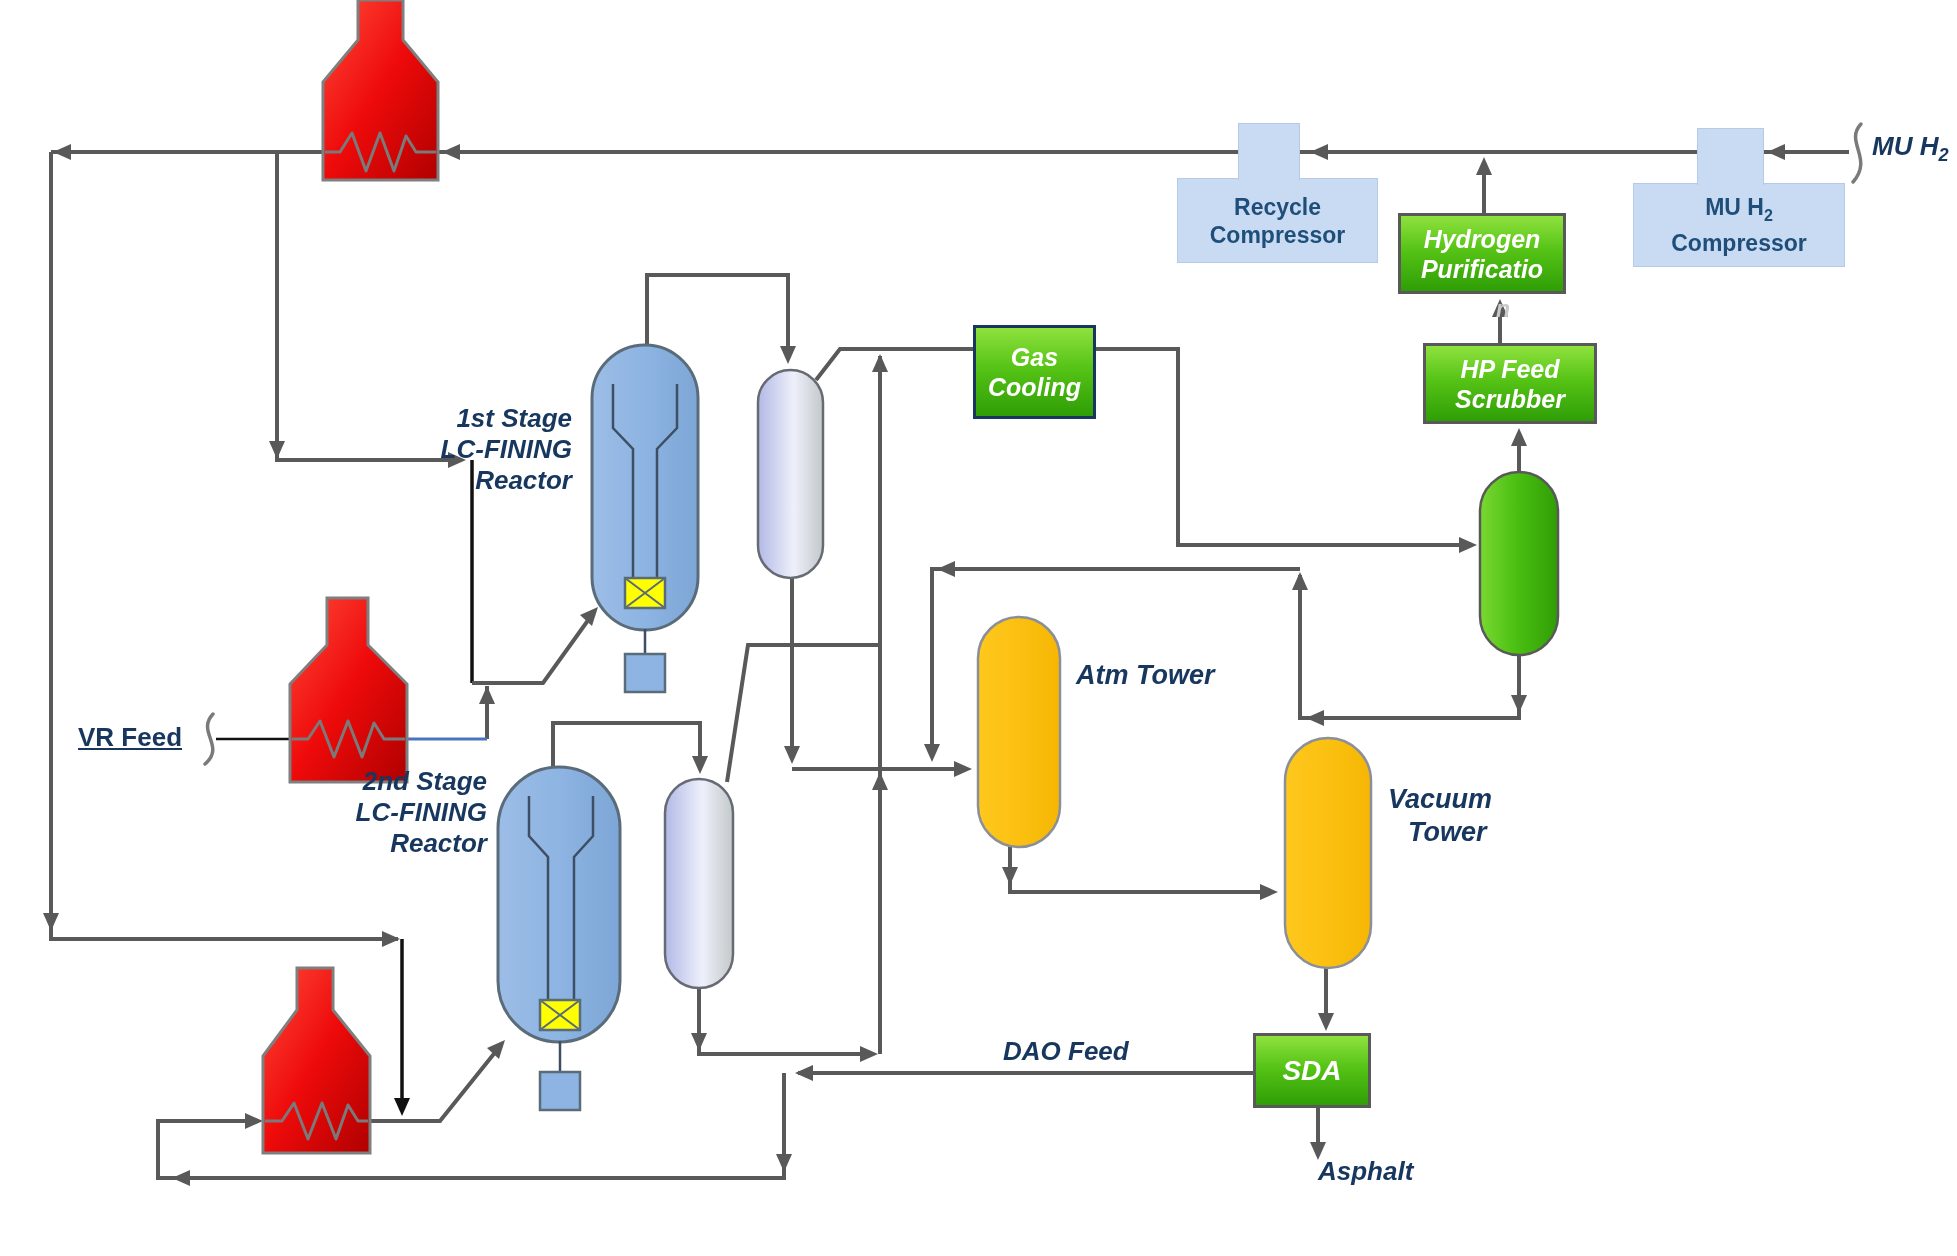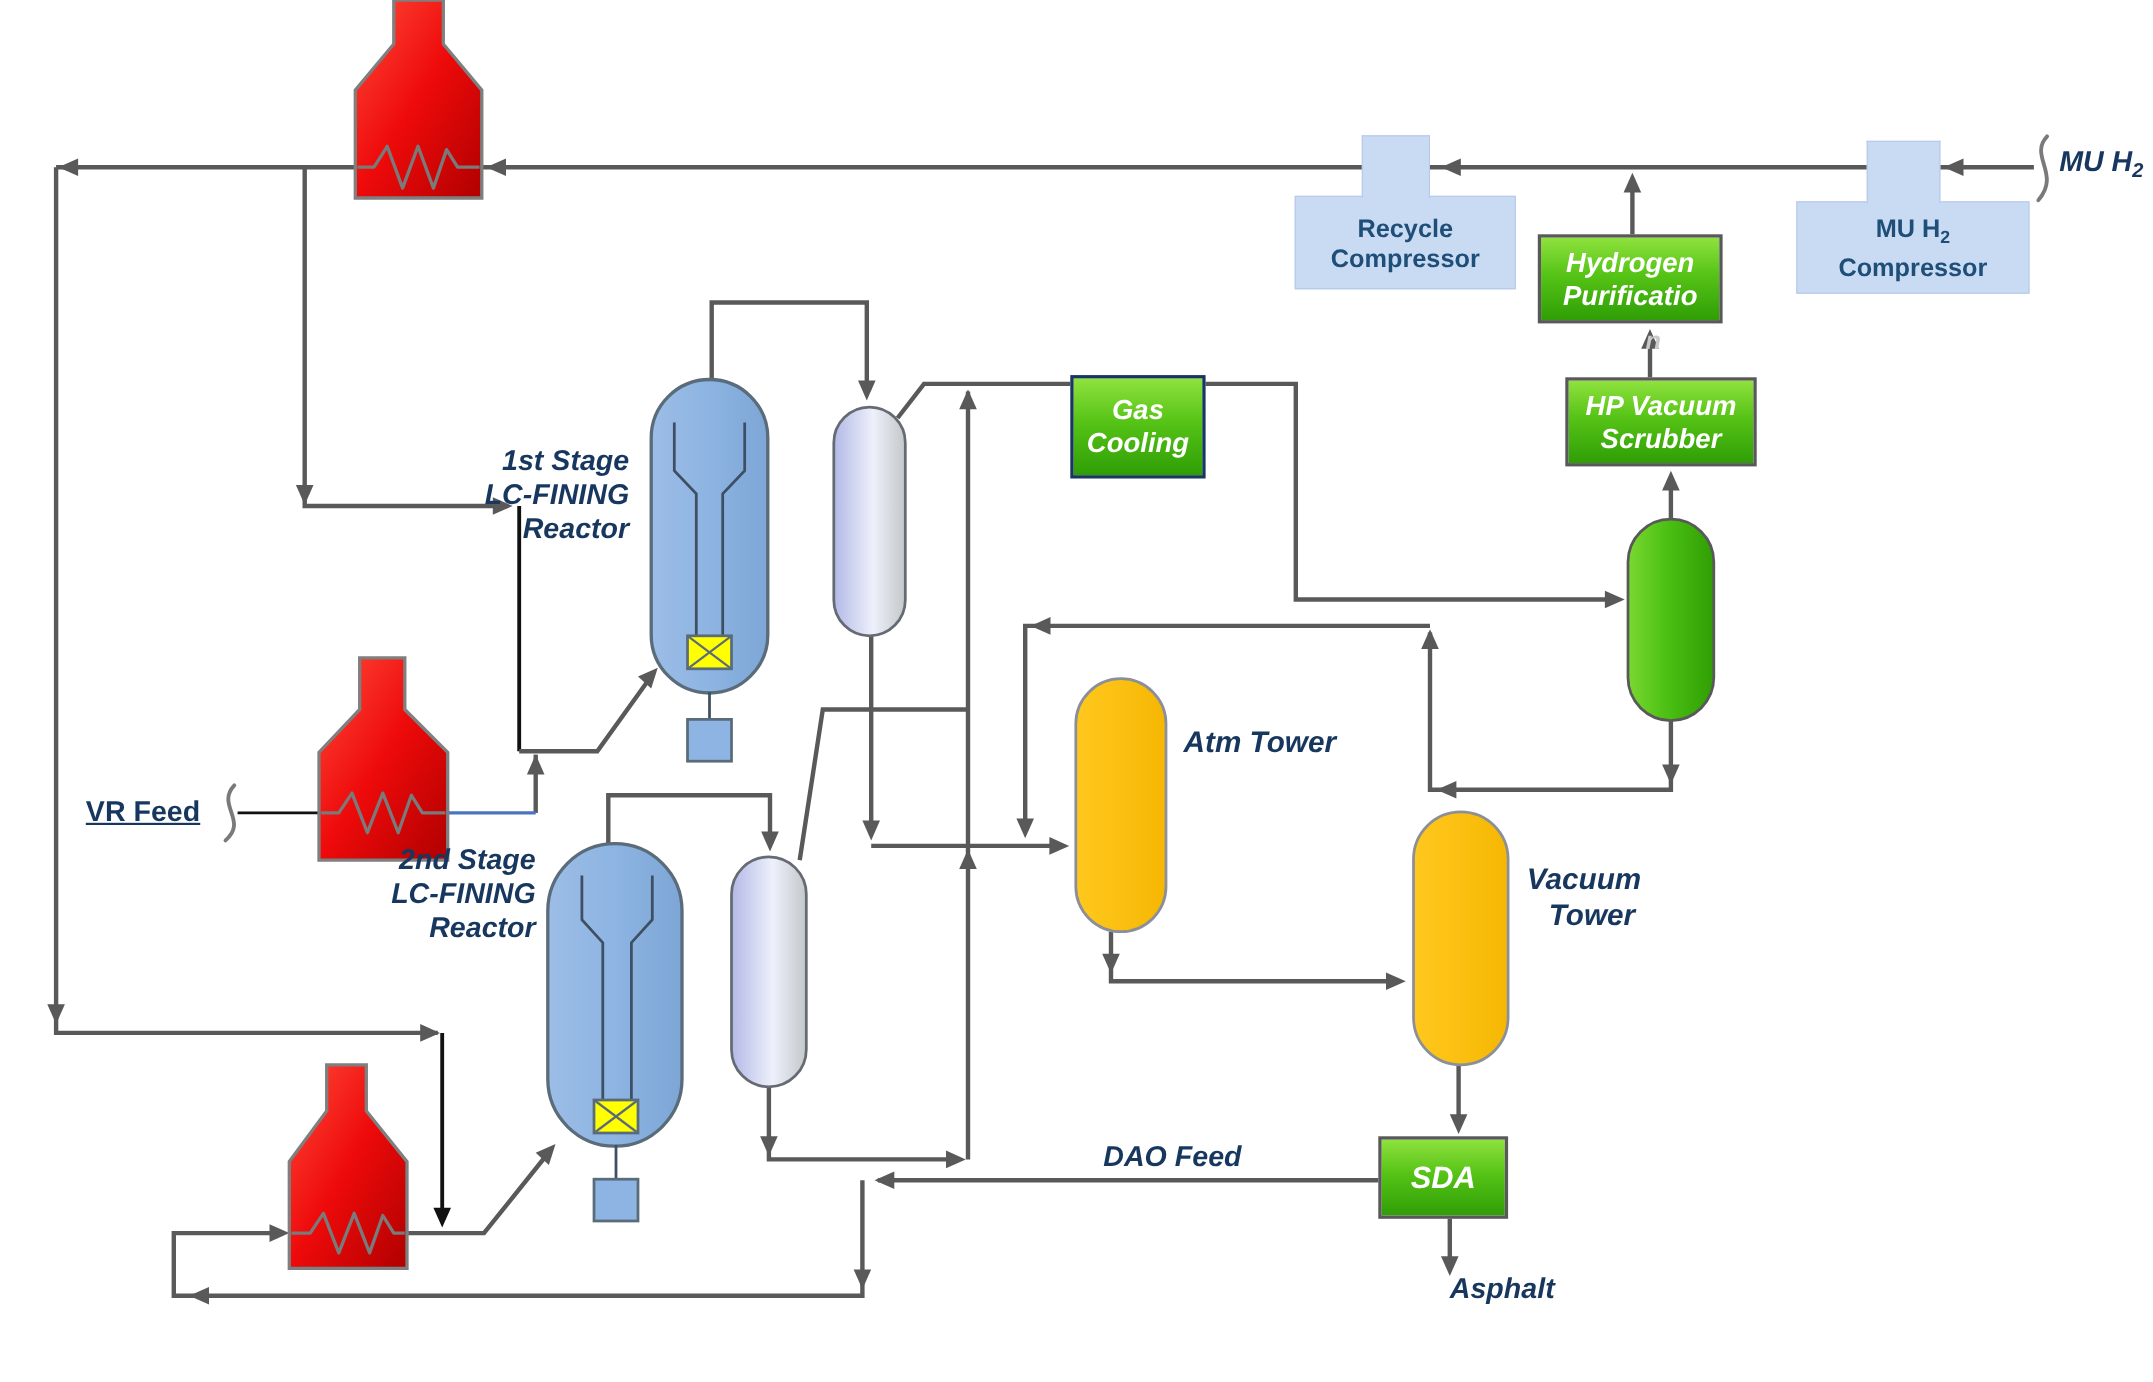--- a/index.html
+++ b/index.html
@@ -17,21 +17,21 @@
   .arrow{fill:var(--line-gray);stroke:none;}
   .arrow-black{fill:#111111;stroke:none;}
   .coil{stroke:#7a7a7a;stroke-width:3;fill:none;stroke-linejoin:round;}
   .internals{stroke:#3f4f63;stroke-width:2.5;fill:none;}
   .lbl{position:absolute;color:var(--label-blue);font-weight:bold;white-space:nowrap;}
   .ital{font-style:italic;}
   .box{position:absolute;display:flex;flex-direction:column;align-items:center;justify-content:center;
        box-sizing:border-box;color:#ffffff;font-weight:bold;font-style:italic;text-align:center;}
   .greenbox{background:linear-gradient(180deg,#8fe23d 0%,#56c316 45%,#2f9e06 100%);
             border:3px solid #595959;font-size:25px;line-height:30px;}
-  .navyborder{border:3px solid #17375e;margin-top:16px;}
+  .navyborder{border:3px solid #17375e;}
   .comp{position:absolute;background:var(--comp-blue);border:1px solid #b6c9e8;box-sizing:border-box;}
   .comp-body{display:flex;flex-direction:column;align-items:center;justify-content:center;
              color:#1f4e79;font-weight:bold;font-size:23px;line-height:28px;z-index:1;}
   .comp-tab{border-bottom:none;z-index:2;}
   sub{font-size:70%;}
   .overflow-n{position:absolute;color:#c9c9c9;font-size:23px;font-weight:bold;font-style:italic;}
 </style>
 </head>
 <body>
 
@@ -188,21 +188,21 @@
   <span>Cooling</span>
 </div>
 
 <div class="box greenbox" style="left:1398px;top:213px;width:168px;height:81px;overflow:hidden;">
   <span>Hydrogen</span>
   <span>Purificatio</span>
 </div>
 <div class="overflow-n" style="left:1496px;top:296px;">n</div>
 
 <div class="box greenbox" style="left:1423px;top:343px;width:174px;height:81px;">
-  <span>HP Vacuum</span>
+  <span>HP Feed</span>
   <span>Scrubber</span>
 </div>
 
 <div class="box greenbox" style="left:1253px;top:1033px;width:118px;height:75px;font-size:28px;">
   <span>SDA</span>
 </div>
 
 <div class="comp comp-tab" style="left:1238px;top:123px;width:62px;height:57px;"></div>
 <div class="comp comp-body" style="left:1177px;top:178px;width:201px;height:85px;">
   <span>Recycle</span>

